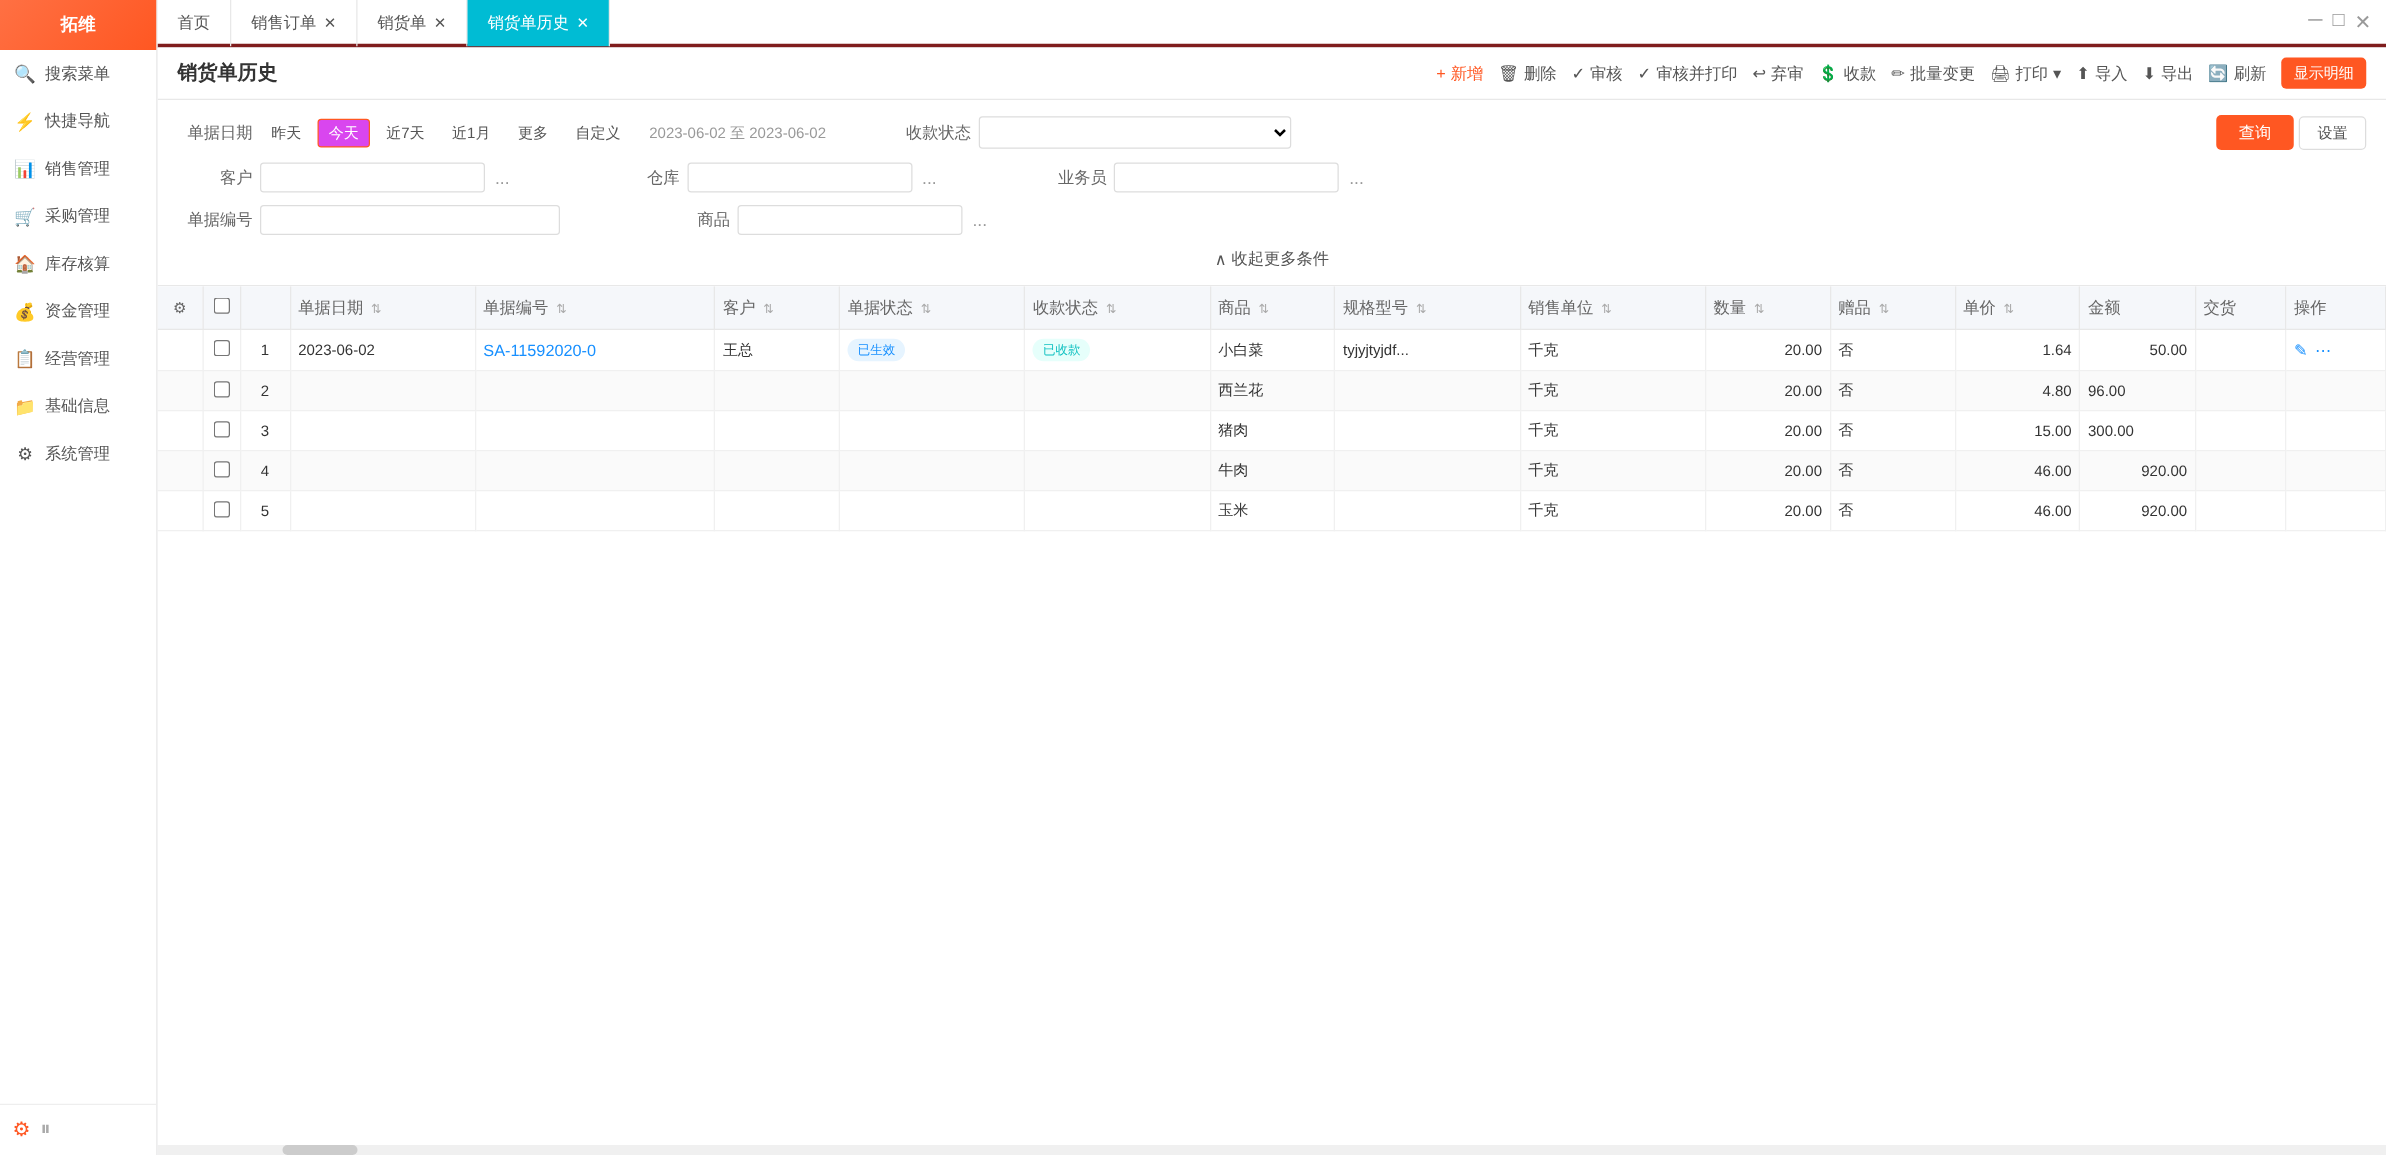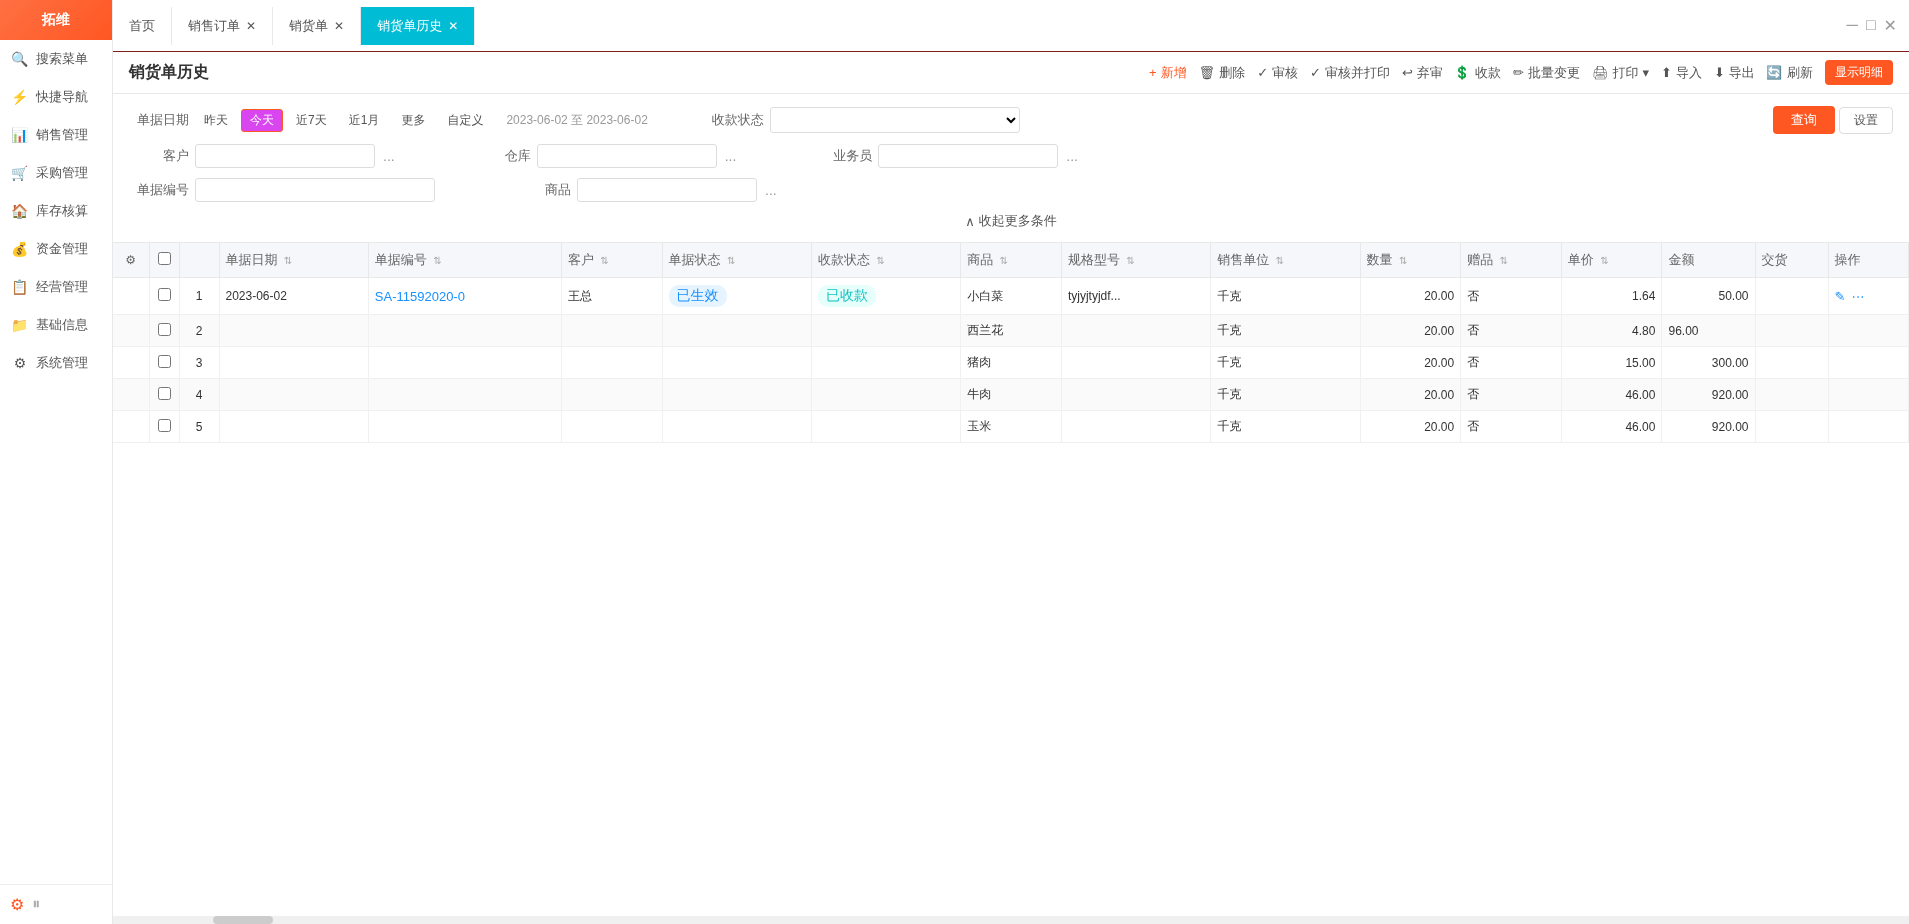--- a/index.html
+++ b/index.html
@@ -1,29 +1,29 @@
 <!DOCTYPE html>
 <html><head>
   <meta charset="utf-8">
   <style>
     * { box-sizing: border-box; margin: 0; padding: 0; font-family: 'Microsoft YaHei', 'PingFang SC', Arial, sans-serif; font-size: 13px; }
     body { display: flex; height: 924px; overflow: hidden; background: #f5f5f5; }
 
     
-    .sidebar { width: 113px; background: #fff; border-right: 1px solid #e8e8e8; display: flex; flex-direction: column; flex-shrink: 0; }
+    .sidebar { width: 126px; background: #fff; border-right: 1px solid #e8e8e8; display: flex; flex-direction: column; flex-shrink: 0; }
     .sidebar-header { background: linear-gradient(135deg, #ff7043, #ff5722); height: 40px; display: flex; align-items: center; justify-content: center; color: #fff; font-size: 14px; font-weight: bold; }
     .sidebar-item { display: flex; align-items: center; padding: 10px 12px; cursor: pointer; color: #555; gap: 8px; }
     .sidebar-icon { width: 16px; height: 16px; display: inline-flex; align-items: center; justify-content: center; font-size: 14px; flex-shrink: 0; }
     .sidebar-bottom { margin-top: auto; padding: 10px; display: flex; gap: 8px; border-top: 1px solid #eee; }
 
     
     .main { flex: 1; display: flex; flex-direction: column; overflow: hidden; }
 
     
-    .tab-bar { background: #fff; border-bottom: 1px solid #7f1d1d; display: flex; align-items: center; height: 52px; padding: 0 0; flex-shrink: 0; }
+    .tab-bar { background: #fff; border-bottom: 3px solid #7f1d1d; display: flex; align-items: center; height: 38px; padding: 0 0; flex-shrink: 0; }
     .tab { padding: 0 16px; height: 38px; display: flex; align-items: center; gap: 6px; cursor: pointer; border-right: 1px solid #e8e8e8; color: #555; white-space: nowrap; font-size: 13px; }
     .tab.active { background: #00bcd4; color: #fff; }
     .tab-close { font-size: 12px; color: inherit; cursor: pointer; }
     .tab:first-child { border-left: none; }
     .tab-spacer { flex: 1; }
     .tab-window-controls { display: flex; gap: 8px; padding: 0 12px; color: #999; }
     .win-btn { cursor: pointer; font-size: 16px; }
 
     
     .content { flex: 1; display: flex; flex-direction: column; overflow: hidden; background: #f0f2f5; }
@@ -57,21 +57,21 @@
     
     .table-container { flex: 1; overflow: auto; background: #fff; margin: 0; }
     table { width: 100%; border-collapse: collapse; }
     thead tr { background: #f5f7fa; }
     th { padding: 8px 6px; text-align: left; color: #666; font-weight: normal; border-bottom: 1px solid #e8e8e8; border-right: 1px solid #e8e8e8; white-space: nowrap; font-size: 12px; }
     th .sort-icon { display: inline-block; margin-left: 3px; color: #aaa; font-size: 10px; }
     td { padding: 7px 6px; border-bottom: 1px solid #f0f0f0; border-right: 1px solid #f0f0f0; font-size: 12px; color: #333; white-space: nowrap; }
     .col-index { width: 40px; text-align: center; }
     .col-check { width: 30px; text-align: center; }
     .col-gear { width: 36px; text-align: center; }
-    .status-badge { display: inline-block; padding: 2px 8px; border-radius: 10px; font-size: 14px; }
+    .status-badge { display: inline-block; padding: 2px 8px; border-radius: 10px; font-size: 10px; }
     .status-active { background: #e6f4ff; color: #1890ff; }
     .status-paid { background: #e6fffb; color: #13c2c2; }
     .op-btns { display: flex; gap: 6px; align-items: center; }
     .op-btn { cursor: pointer; color: #1890ff; font-size: 13px; }
     .table-link { color: #1890ff; cursor: pointer; text-decoration: none; }
 
     
     .footer-total { background: #fffef0; border-top: 1px solid #e8e8e8; padding: 6px 16px; display: flex; align-items: center; font-size: 13px; flex-shrink: 0; }
     .total-label { color: #666; min-width: 60px; }
 
@@ -398,21 +398,21 @@
       <td></td>
       <td></td>
       <td></td>
       <td></td>
       <td>猪肉</td>
       <td></td>
       <td>千克</td>
       <td style="text-align:right;">20.00</td>
       <td>否</td>
       <td style="text-align:right;">15.00</td>
-      <td style="text-align:right;">300.00</td>
+      <td style="text-align:left;">300.00</td>
       <td></td>
       <td></td>
     </tr>
             <tr style="background: rgb(250, 250, 250);">
       <td class="col-gear"></td>
       <td class="col-check"><input type="checkbox" style=""></td>
       <td class="col-index">4</td>
       <td></td>
       <td></td>
       <td></td>

